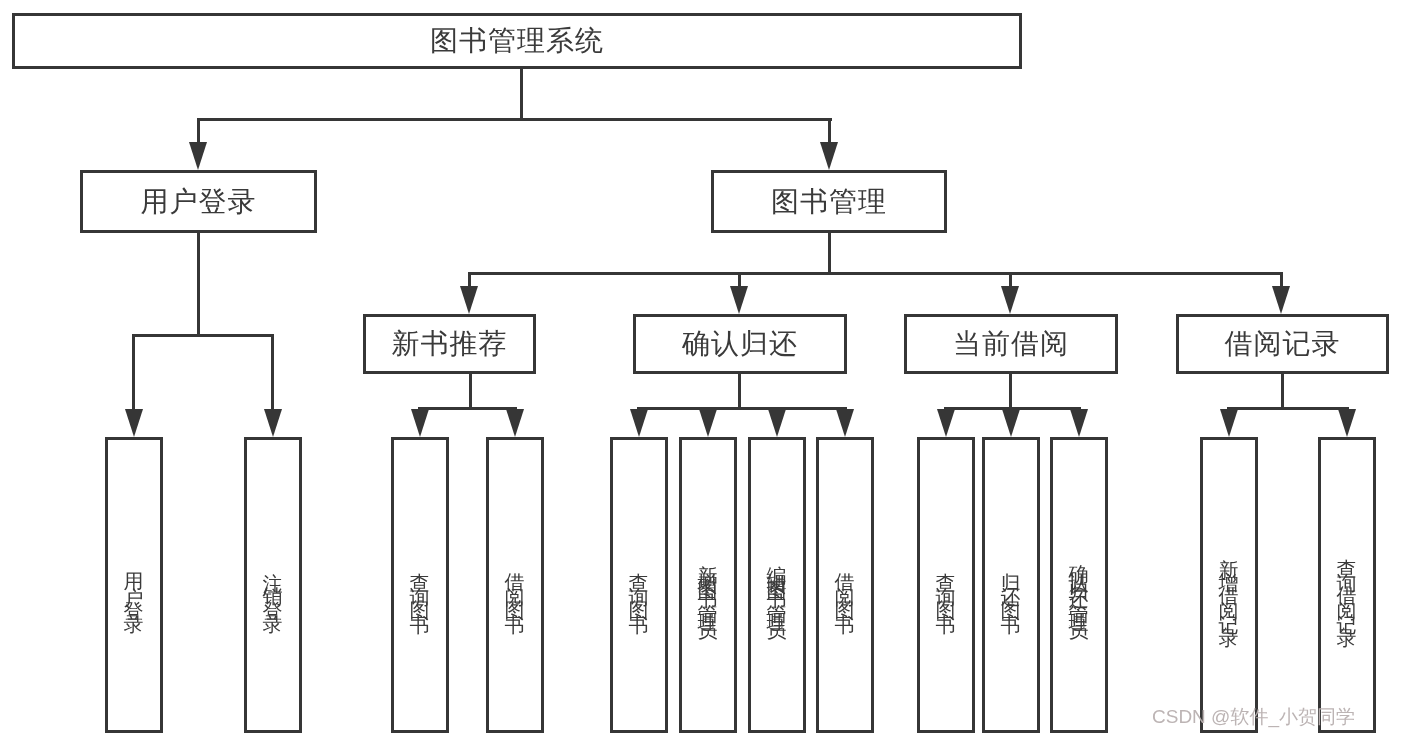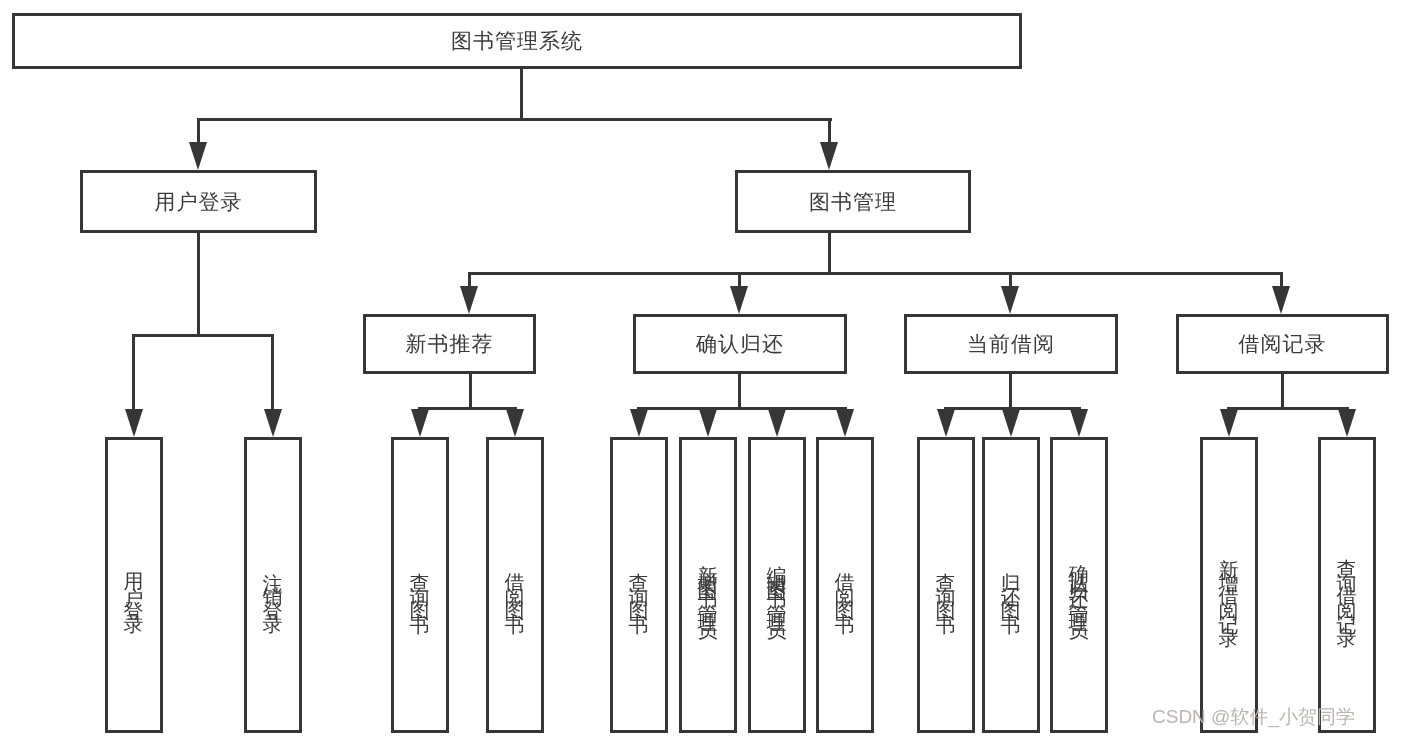--- a/index.html
+++ b/index.html
@@ -4,21 +4,21 @@
 <style>
   html,body { margin:0; padding:0; background:#ffffff; }
   .canvas {
     position:relative; width:1405px; height:747px; background:#ffffff;
     font-family:"Liberation Sans", sans-serif; color:#333333; overflow:hidden;
   }
   .box {
     position:absolute; background:#ffffff; border:3px solid #363636;
     box-sizing:border-box; display:flex; align-items:center; justify-content:center;
   }
-  .box .lbl { font-size:21px; color:#3a3a3a; letter-spacing:1px; }
+  .box .lbl { font-size:28px; color:#3a3a3a; letter-spacing:1px; }
   .vbox { width:58px; height:296px; top:437px; }
   .vbox .vlbl {
     writing-mode:vertical-rl; text-orientation:mixed;
     font-size:20px; color:#3a3a3a; letter-spacing:14px; line-height:1;
   }
   .vbox .vlbl.long { letter-spacing:8px; }
   .hline { position:absolute; height:3px; background:#363636; }
   .vline { position:absolute; width:3px;  background:#363636; }
   .arrow {
     position:absolute; width:0; height:0;
@@ -42,21 +42,21 @@
   <div class="vline" style="left:520px; top:66px;  height:54px;"></div>
   <div class="hline" style="left:197px; top:118px; width:635px;"></div>
   <div class="vline" style="left:197px; top:118px; height:28px;"></div>
   <div class="arrow" style="left:189px; top:142px;"></div>
   <div class="vline" style="left:828px; top:118px; height:28px;"></div>
   <div class="arrow" style="left:820px; top:142px;"></div>
 
   <div class="box" style="left:80px;  top:170px; width:237px; height:63px;">
     <span class="lbl">用户登录</span>
   </div>
-  <div class="box" style="left:711px; top:170px; width:236px; height:63px;margin-left:24px;">
+  <div class="box" style="left:711px; top:170px; width:236px; height:63px;">
     <span class="lbl">图书管理</span>
   </div>
 
   <div class="vline" style="left:197px; top:231px; height:106px;"></div>
   <div class="hline" style="left:132px; top:334px; width:142px;"></div>
   <div class="vline" style="left:132px; top:334px; height:78px;"></div>
   <div class="arrow" style="left:125px; top:409px;"></div>
   <div class="vline" style="left:271px; top:334px; height:78px;"></div>
   <div class="arrow" style="left:264px; top:409px;"></div>
 

